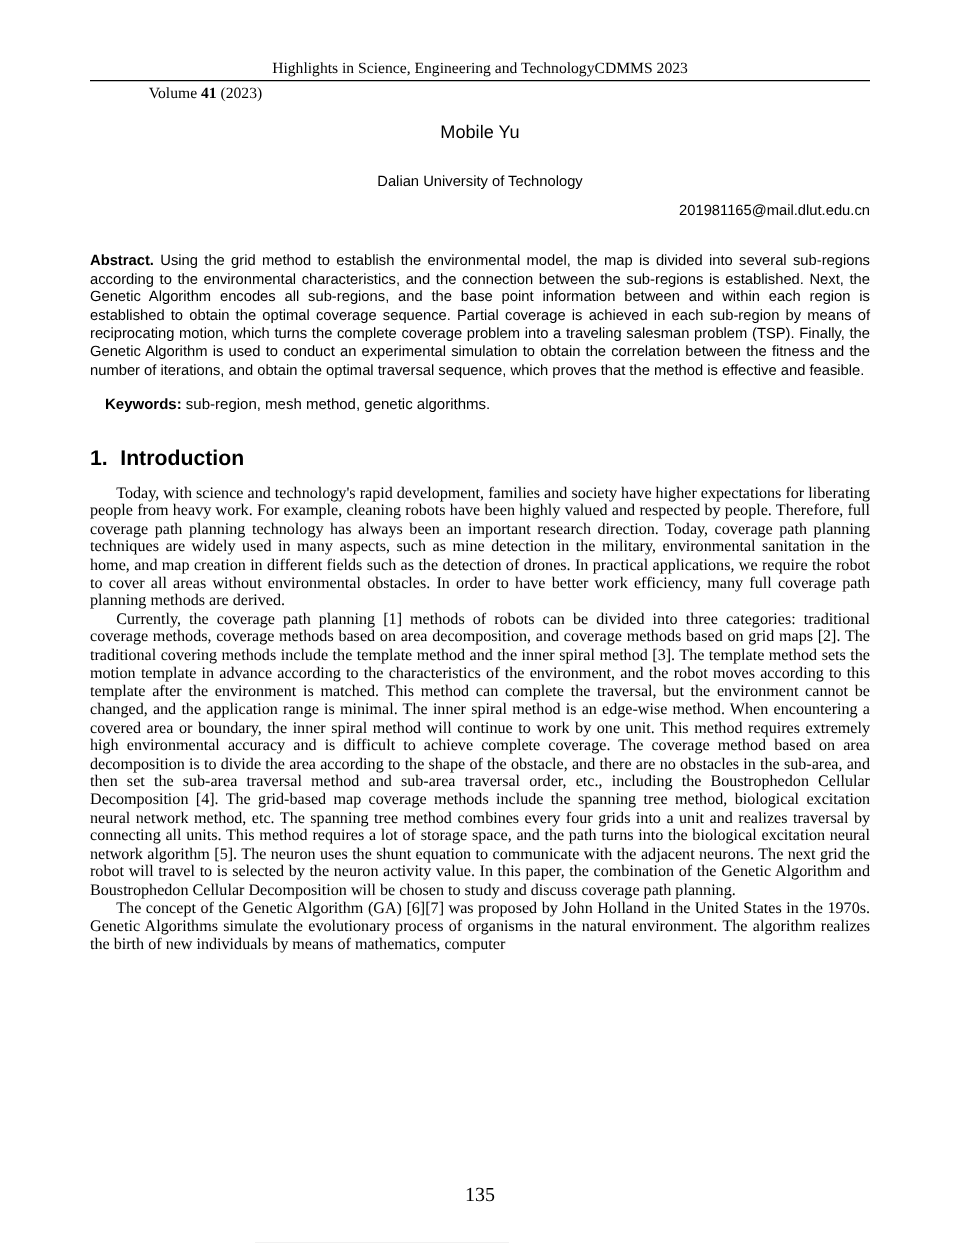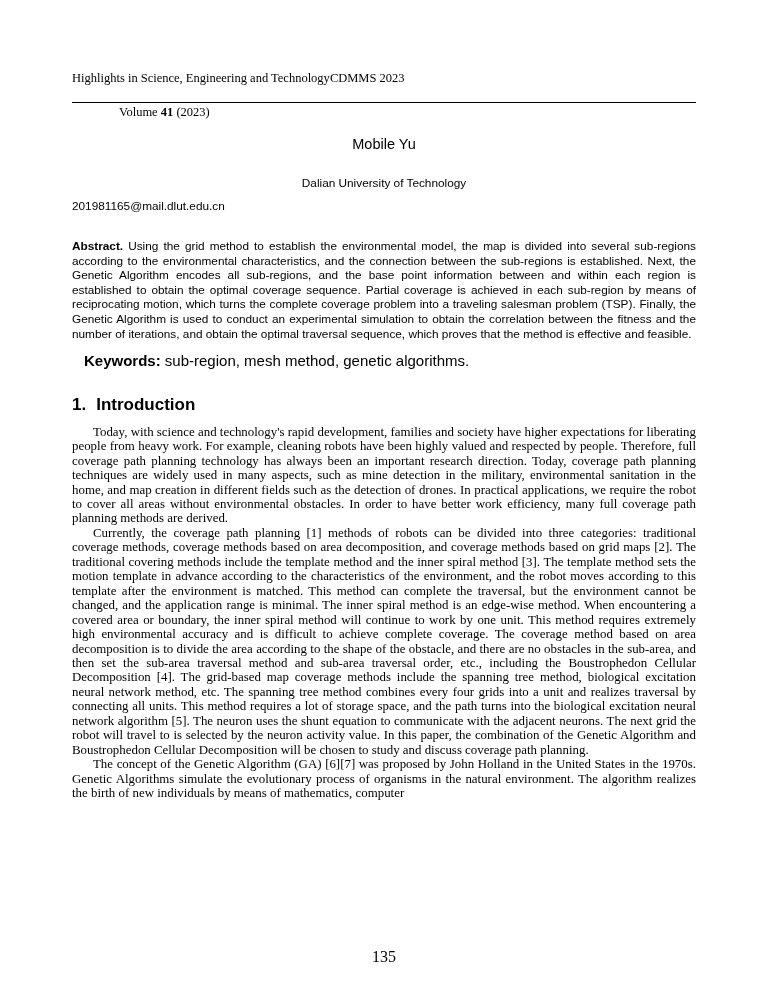--- a/index.html
+++ b/index.html
@@ -20,25 +20,24 @@
     top: 47px;
   }
   
   .running-header {
     font-family: "Liberation Serif", serif;
     font-size: 12.5px;
     line-height: 15px;
   }
   .header-row {
     display: flex;
-    justify-content: flex-start;
+    justify-content: center;
     align-items: flex-end;
     border-bottom: 1.2px solid #000;
-    padding-bottom: 16px;
-    margin-top: 24px;
+    padding-bottom: 2px;
   }
   .header-conf { font-weight: normal; }
   .volume-row { margin-top: 2px; margin-left: 47px; }
   .volume-num { font-weight: bold; }
   
   .paper-title {
     margin-top: 28px;
     font-family: "Liberation Sans", sans-serif;
     font-weight: bold;
     font-size: 18.5px;
@@ -54,35 +53,35 @@
   .affiliation {
     margin-top: 24px;
     font-family: "Liberation Sans", sans-serif;
     font-size: 11.8px;
     text-align: center;
   }
   .email {
     margin-top: 9px;
     font-family: "Liberation Sans", sans-serif;
     font-size: 11.8px;
-    text-align: left;
+    text-align: right;
   }
   
   .abstract {
     margin-top: 26px;
     font-family: "Liberation Sans", sans-serif;
     font-size: 11.8px;
     line-height: 14.6px;
     text-align: justify;
   }
   .abstract .label, .keywords .label { font-weight: bold; }
   .keywords {
     margin-top: 13px;
     font-family: "Liberation Sans", sans-serif;
-    font-size: 15px;
+    font-size: 12px;
     line-height: 14.6px;
     padding-left: 12px;
   }
   
   .section-heading {
     margin-top: 26px;
     font-family: Liberation Sans, sans-serif;
     font-weight: bold;
     font-size: 17px;
   }

